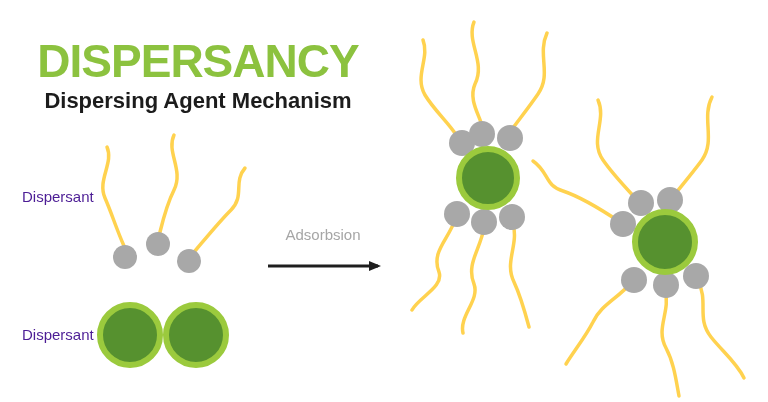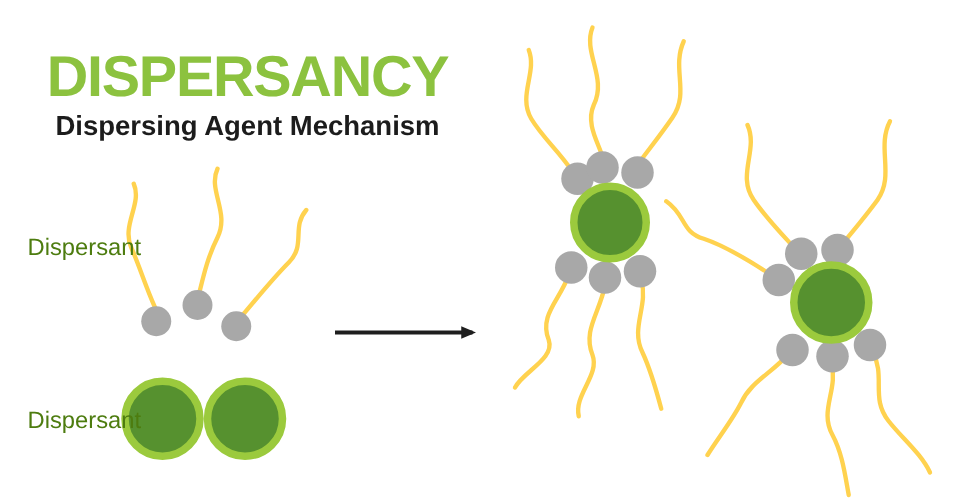--- a/index.html
+++ b/index.html
@@ -18,22 +18,22 @@
     font-size:46px;font-weight:bold;letter-spacing:-1px;
     color:#8CC23F;
   }
   .subtitle{
     left:30px;top:88px;width:336px;
     text-align:center;
     font-size:22px;font-weight:bold;
     color:#1c1c1c;
   }
   .side-label{
-    font-size:19px;
-    color:#4d7c0f;
+    font-size:15px;
+    color:#4c1d95;
   }
   .lbl-dispersant{left:22px;top:188px;}
   .lbl-particles{left:22px;top:326px;}
   .lbl-process{
     left:268px;top:226px;width:110px;
     text-align:center;
     font-size:15px;color:#A6A6A6;
   }
 </style>
 </head>
@@ -120,14 +120,15 @@
           <circle cx="665" cy="242" r="30"></circle>
         </g>
       </g>
     </g>
   </svg>
 
   <div class="txt subtitle">Dispersing Agent Mechanism</div>
   <div class="txt title">DISPERSANCY</div>
   <div class="txt side-label lbl-dispersant">Dispersant</div>
   <div class="txt side-label lbl-particles">Dispersant</div>
+  <div class="txt lbl-process">Adsorbsion</div>
 
 </div>
 
 </body></html>

